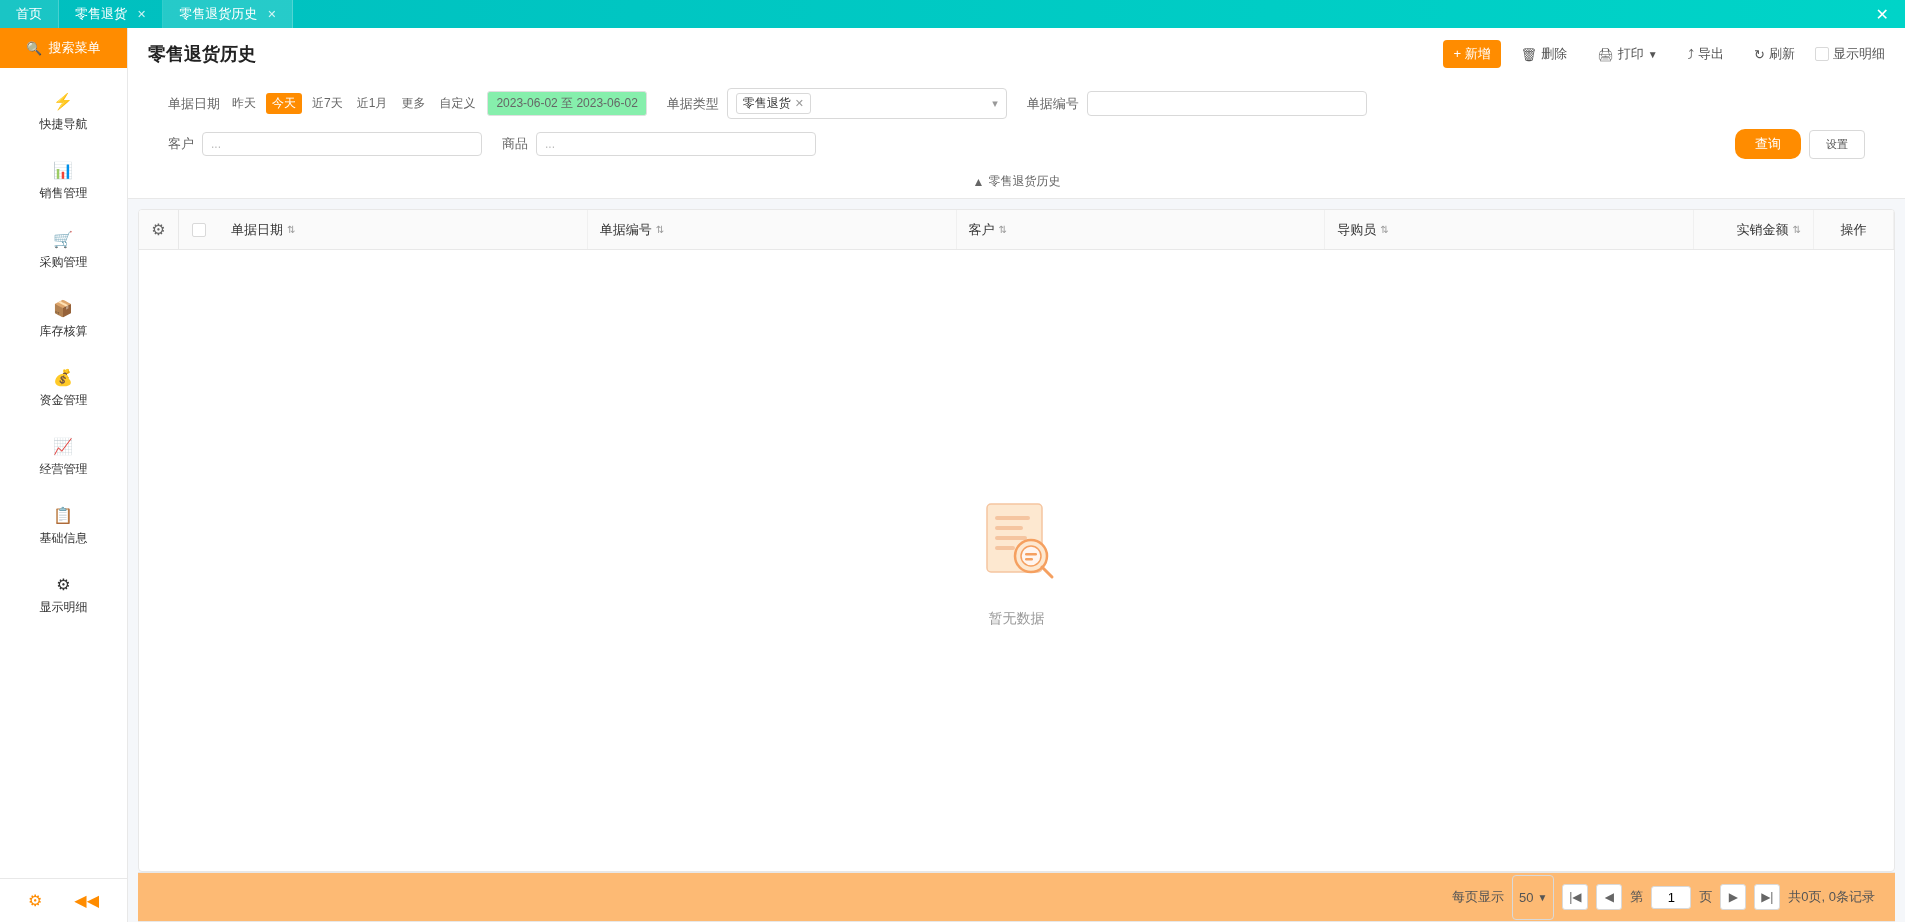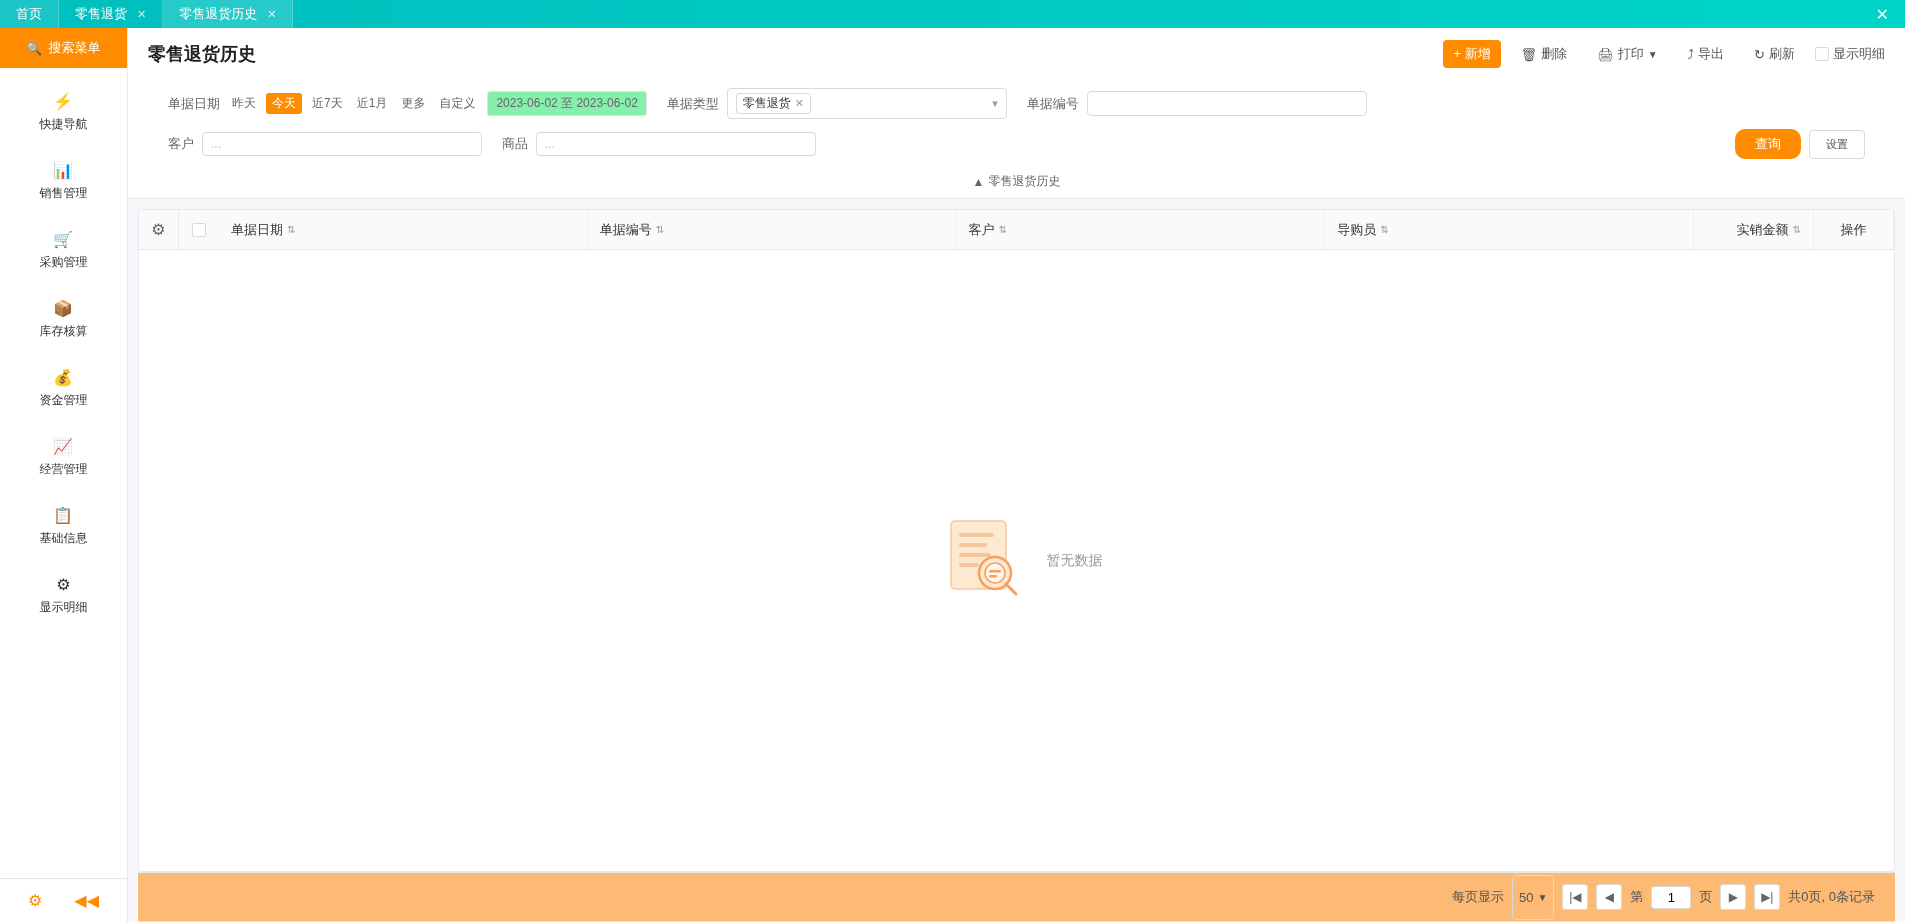--- a/index.html
+++ b/index.html
@@ -337,21 +337,21 @@
     .th-cell.action {
       flex: 0 0 80px;
       justify-content: center;
     }
     .sort-icon { font-size: 10px; color: #999; }
 
     
     .empty-state {
       flex: 1;
       display: flex;
-      flex-direction: row;
+      flex-direction: column;
       align-items: center;
       justify-content: center;
       gap: 16px;
       text-align: right;
     }
     .empty-illustration {
       width: 100px;
       height: 100px;
       position: relative;
     }

